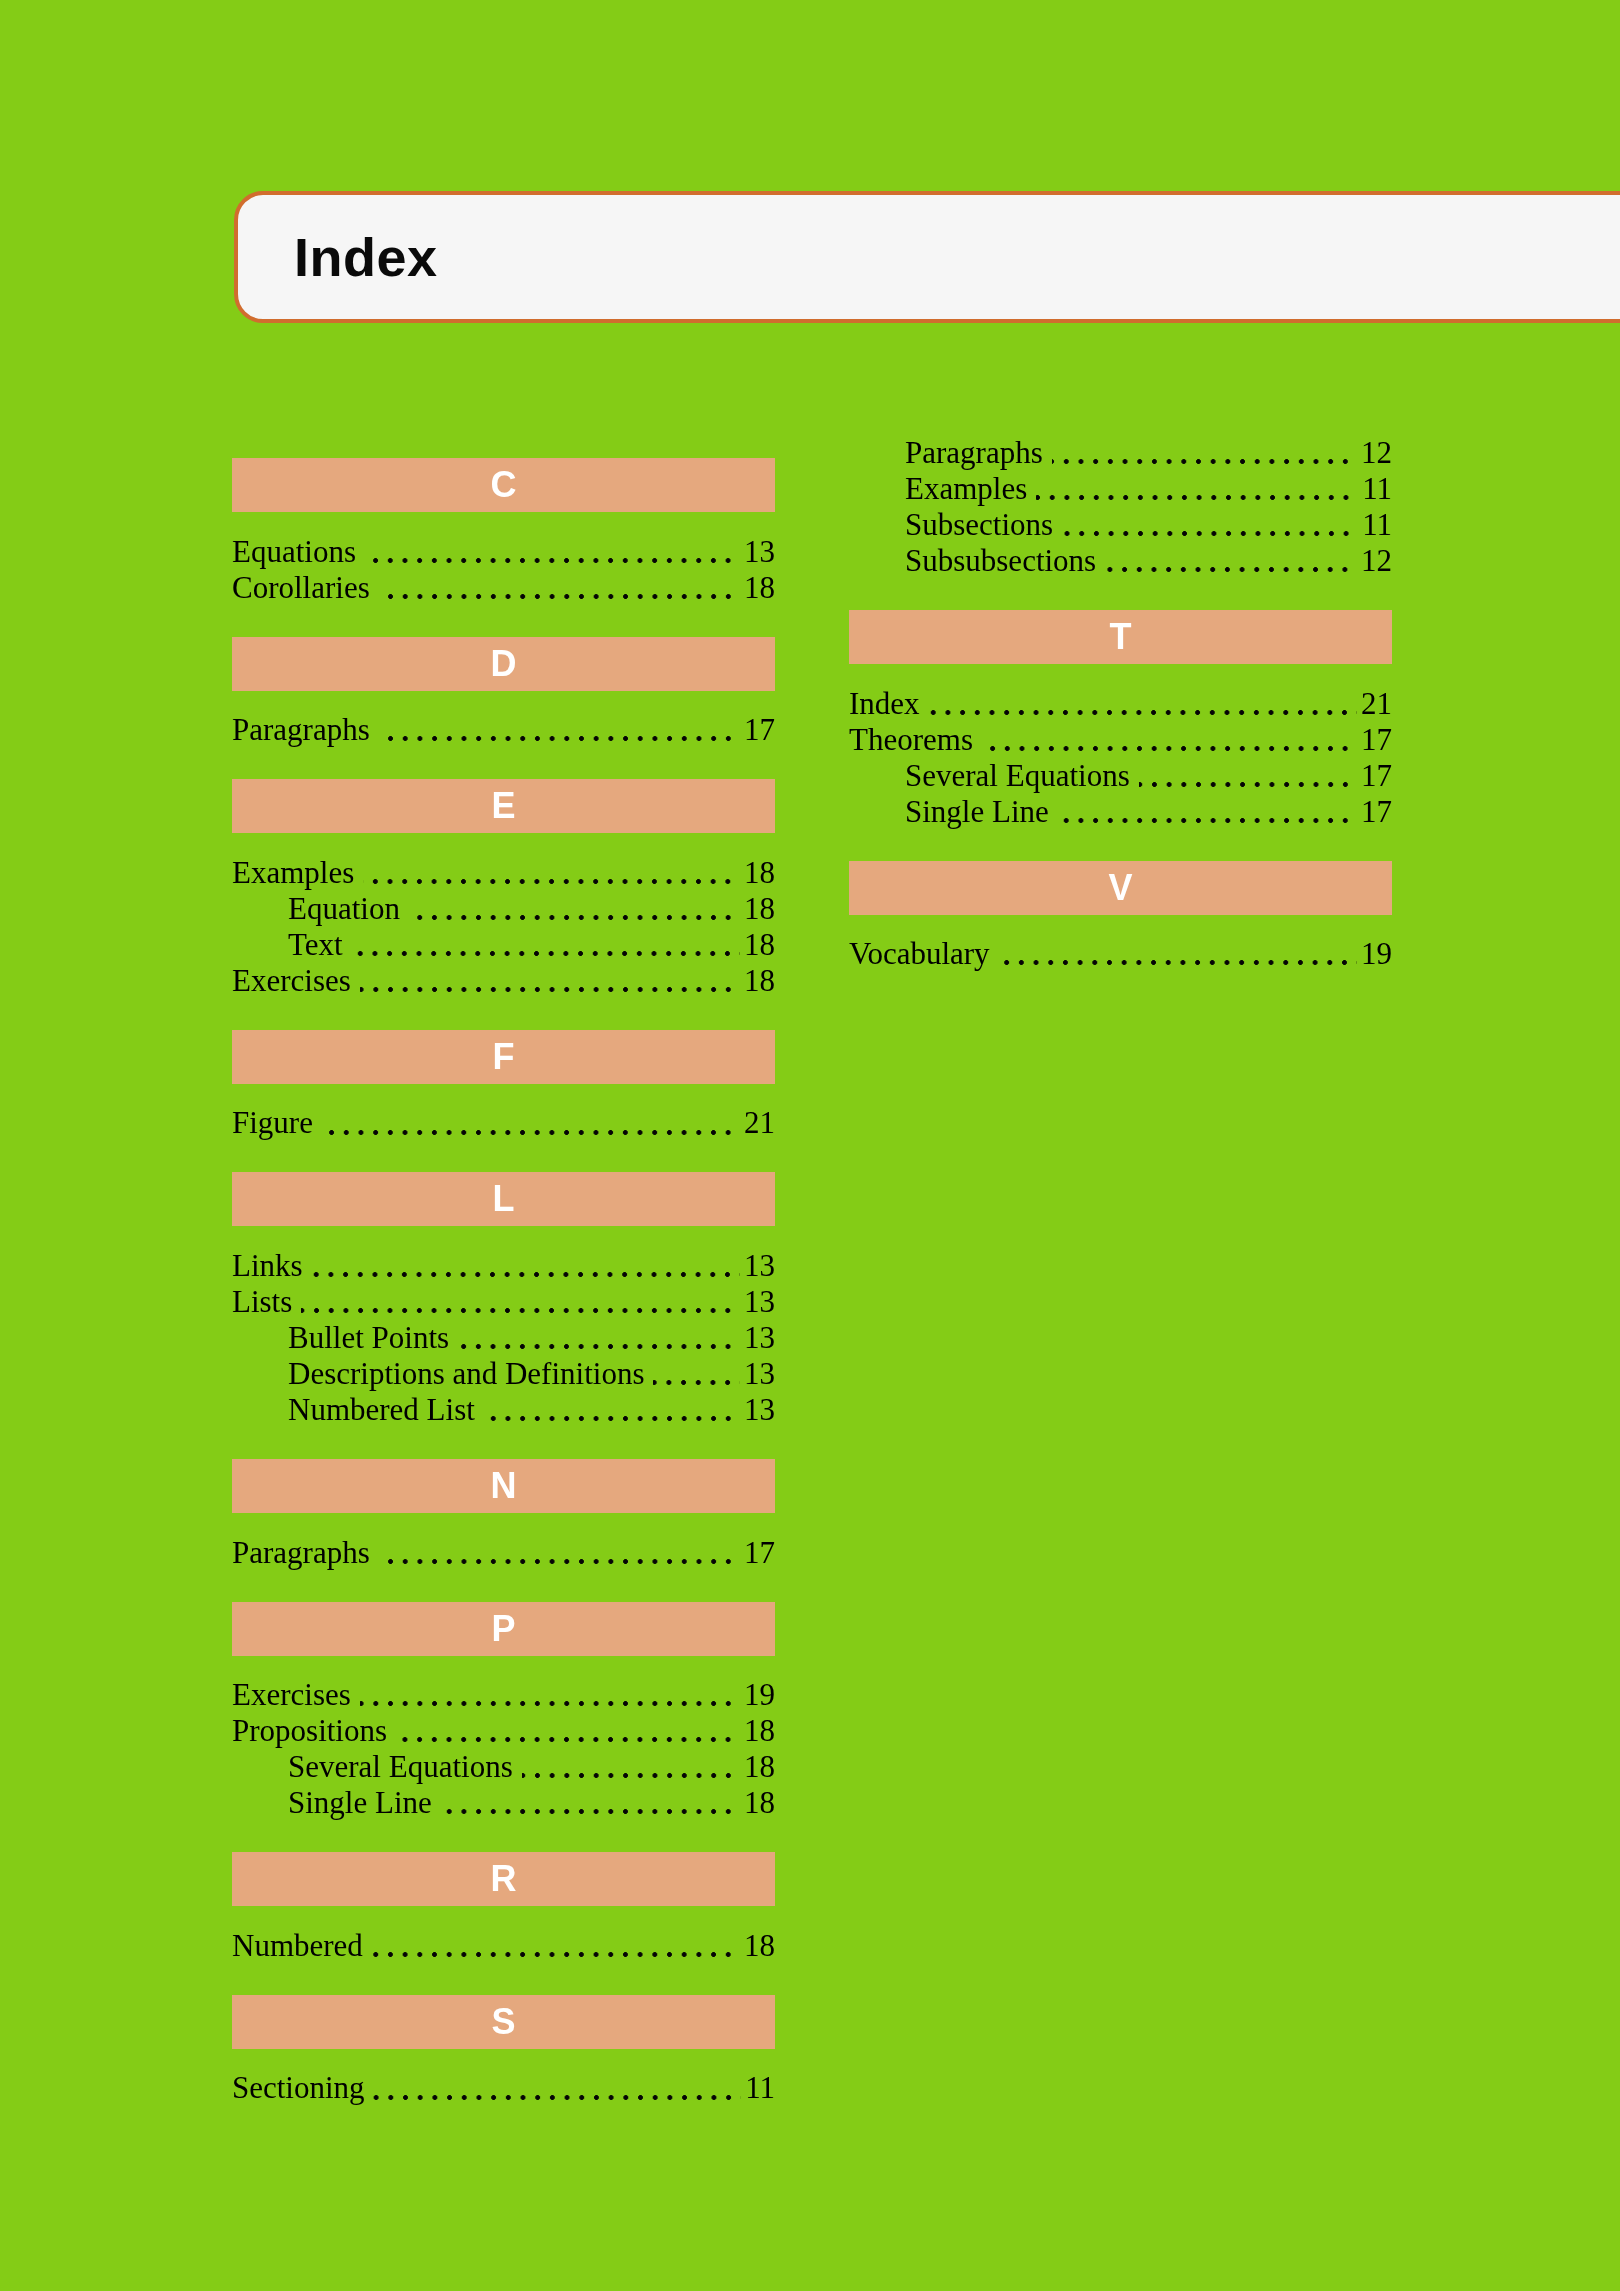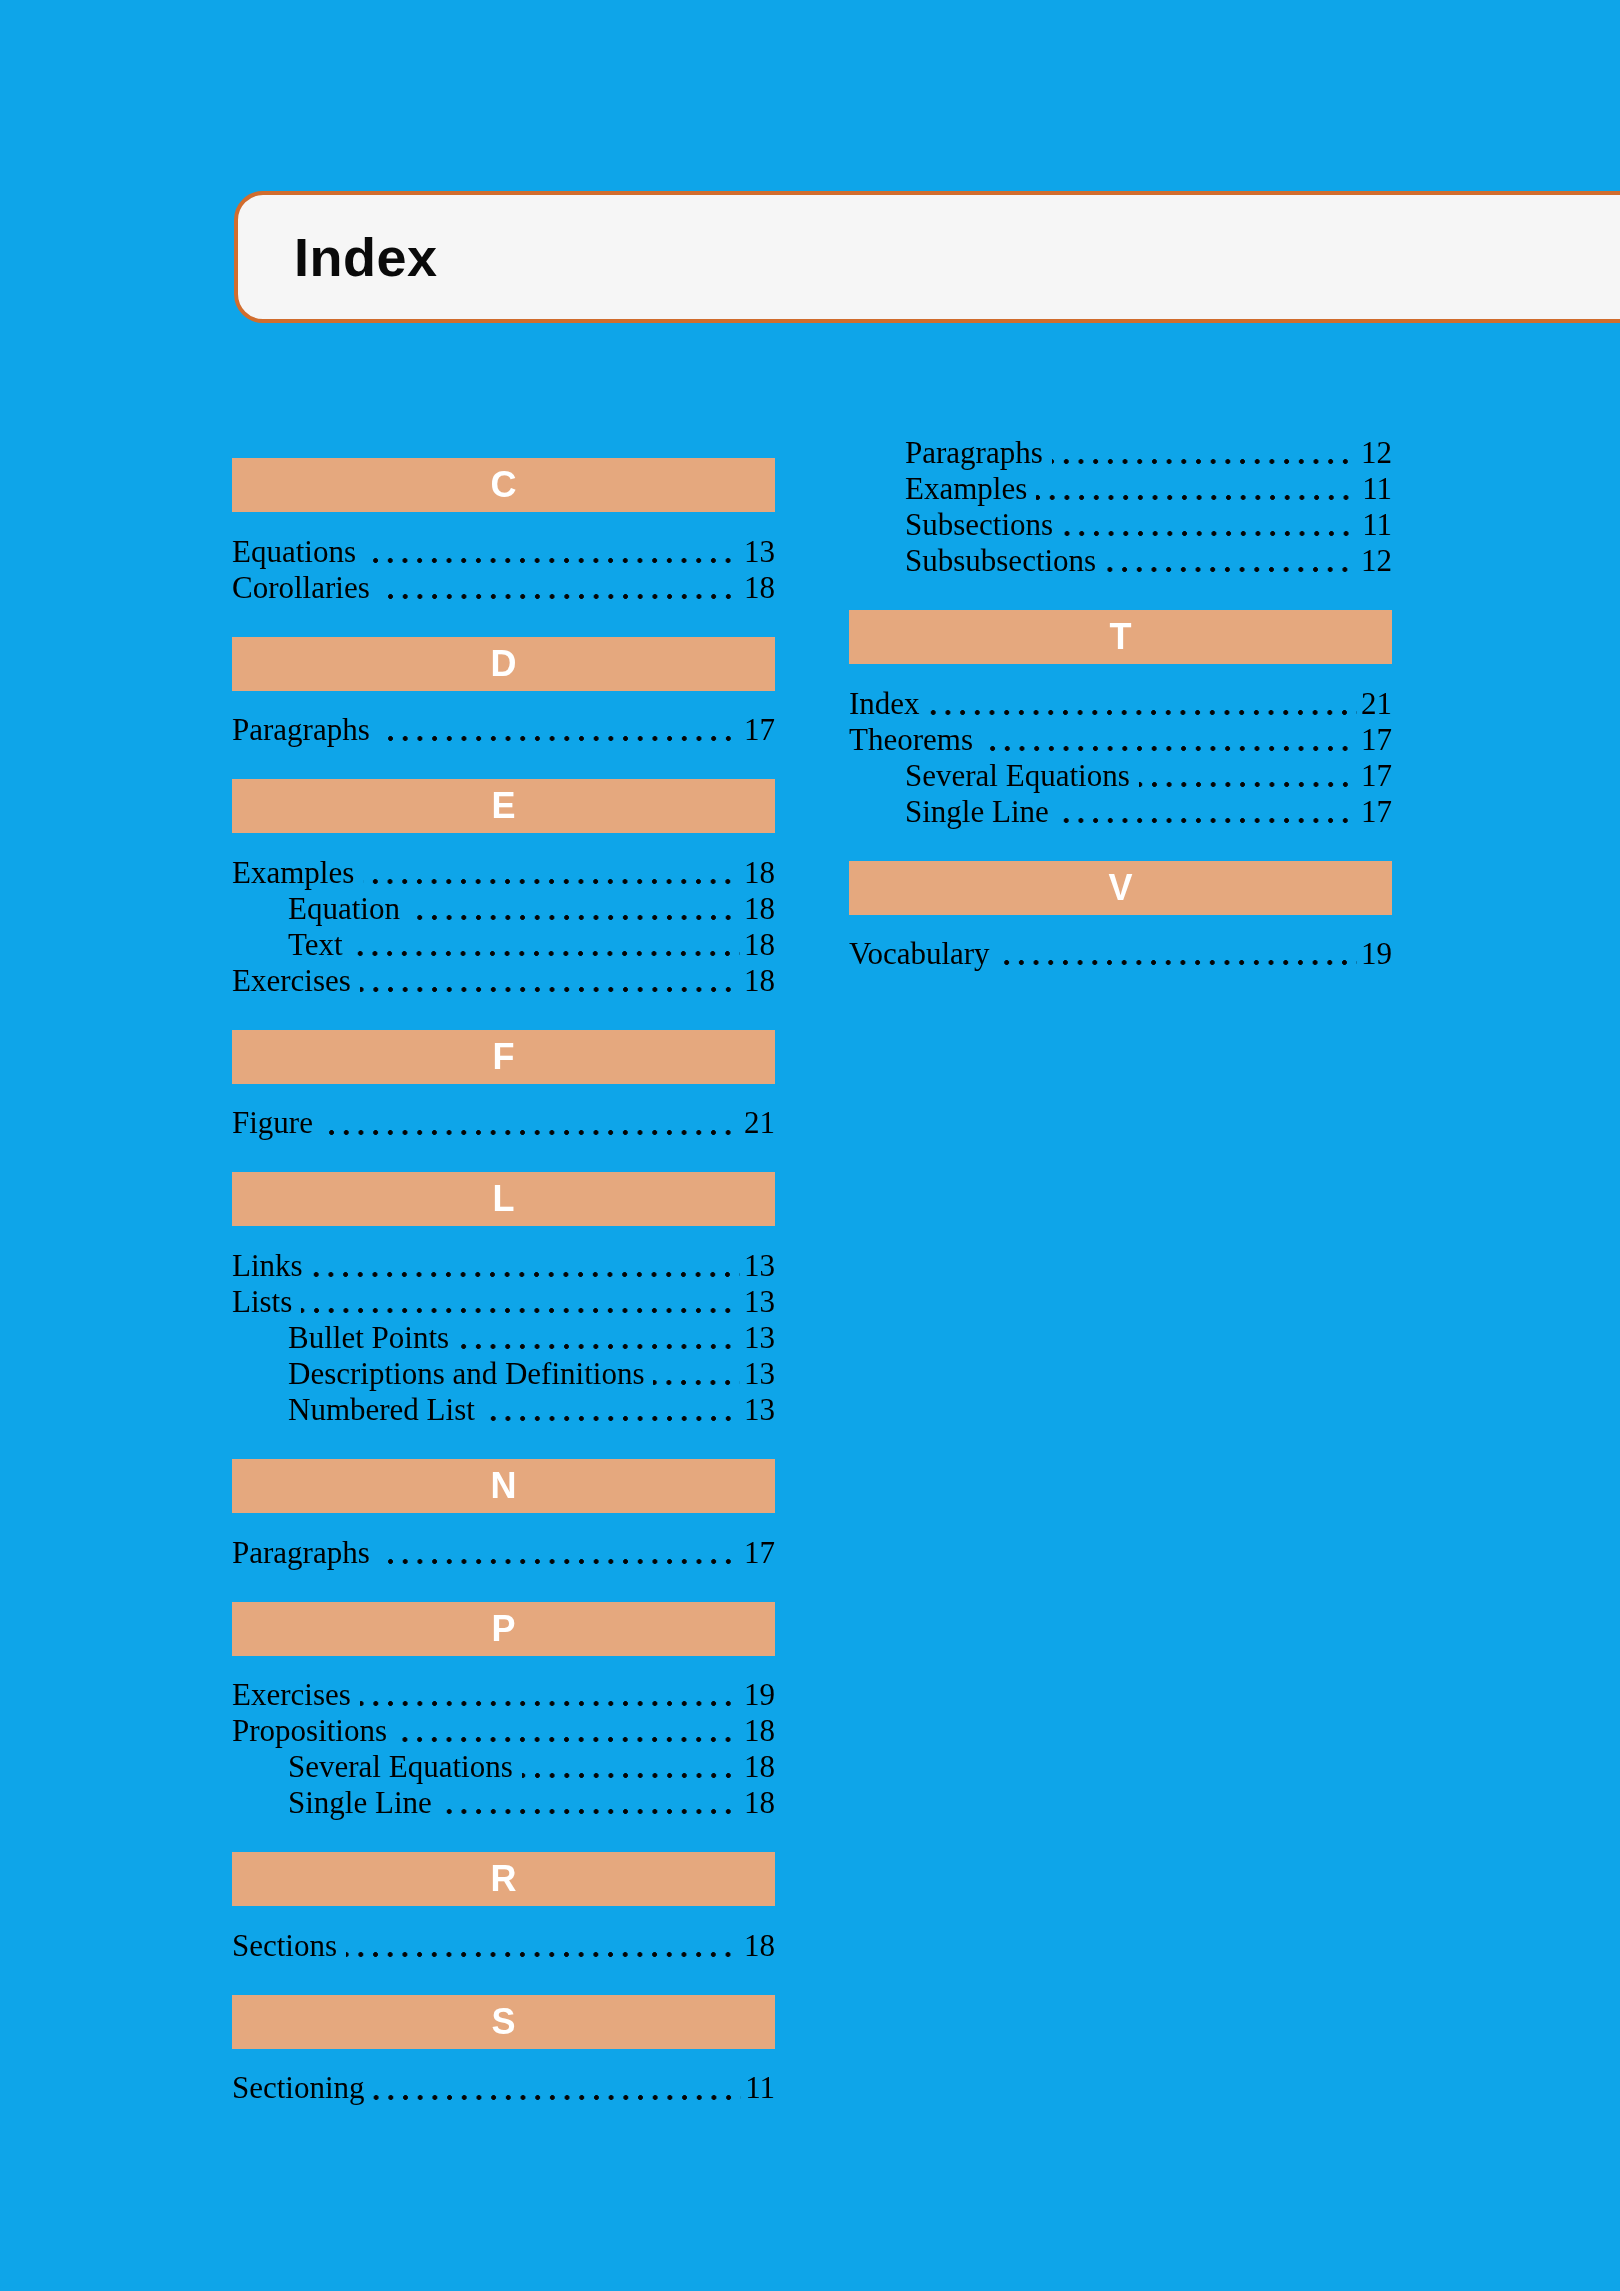--- a/index.html
+++ b/index.html
@@ -5,21 +5,21 @@
   * { margin: 0; padding: 0; box-sizing: border-box; }
   html, body { background: #ffffff; }
   body {
     width: 1620px; height: 2292px;
     font-family: "Liberation Serif", serif;
     position: relative;
   }
   .page {
     position: absolute; inset: 0;
     overflow: hidden;
-    background: #0ea5e9;
+    background: #84cc16;
   }
   
   .title-box {
     position: absolute;
     left: 234px; top: 191px;
     width: 1451px; height: 132px;
     background: var(--frame-fill, #f6f6f6);
     border: 4.9px solid var(--frame-border, #d16d2e);
     border-radius: 29px;
     display: flex; align-items: center;
@@ -225,21 +225,21 @@
     <span class="entry-page">18</span>
   </li>
           </ul>
   </section>
         <section class="index-section">
     <div class="letter-bar">
       <span class="letter">R</span>
     </div>
     <ul class="entries">
             <li class="entry">
-    <span class="entry-label">Sections</span>
+    <span class="entry-label">Numbered</span>
     <span class="leader"></span>
     <span class="entry-page">18</span>
   </li>
           </ul>
   </section>
         <section class="index-section">
     <div class="letter-bar">
       <span class="letter">S</span>
     </div>
     <ul class="entries">

